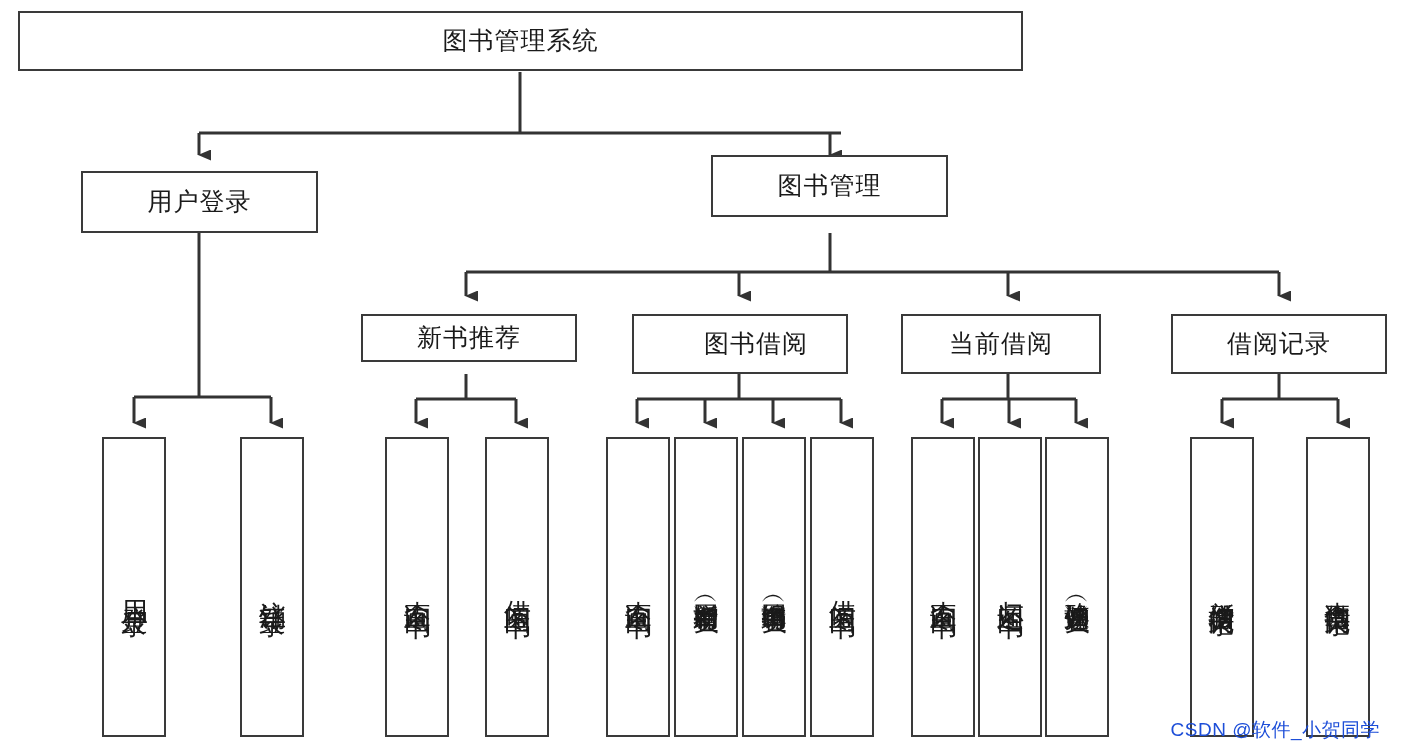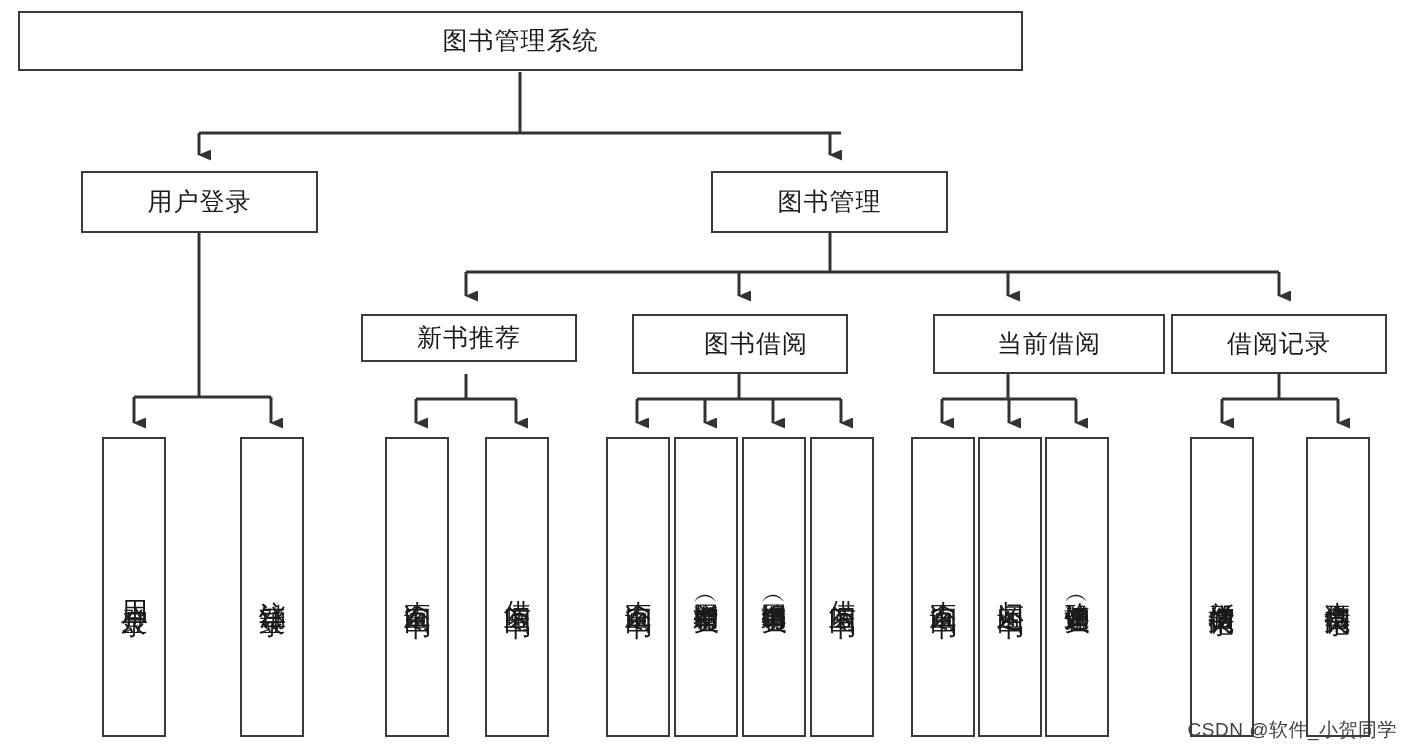--- a/index.html
+++ b/index.html
@@ -52,24 +52,24 @@
     justify-content: center;
     white-space: nowrap;
   }
   .node.vert > span {
     writing-mode: vertical-rl;
     text-orientation: upright;
     display: block;
   }
   .watermark {
     position: absolute;
-    right: 8px;
+    right: 25px;
     bottom: 4px;
     font-size: 19px;
-    color: #404040;
+    color: #1d4ed8;
     letter-spacing: 0.5px;
     user-select: none;
     white-space: nowrap;
   }
 </style>
 </head>
 <body>
 
 <div id="canvas">
 
@@ -125,33 +125,33 @@
   </svg>
 
   <div class="node horiz" style="left:18px; top:11px; width:1005px; height:60px;">
     <span>图书管理系统</span>
   </div>
 
   <div class="node horiz" style="left:81px; top:171px; width:237px; height:62px;">
     <span>用户登录</span>
   </div>
 
-  <div class="node horiz" style="left:711px; top:171px; width:237px; height:62px;">
+  <div class="node horiz" style="left:711px; top:155px; width:237px; height:62px;">
     <span>图书管理</span>
   </div>
 
   <div class="node horiz" style="left:361px; top:314px; width:216px; height:48px;">
     <span>新书推荐</span>
   </div>
 
   <div class="node horiz" style="left:632px; top:314px; width:216px; height:60px;padding-left:32px;">
     <span>图书借阅</span>
   </div>
 
-  <div class="node horiz" style="left:901px; top:314px; width:232px; height:60px;margin-left:32px;">
+  <div class="node horiz" style="left:901px; top:314px; width:200px; height:60px;">
     <span>当前借阅</span>
   </div>
 
   <div class="node horiz" style="left:1171px; top:314px; width:216px; height:60px;text-align:right;">
     <span>借阅记录</span>
   </div>
 
   <div class="node vert" style="left:102px; top:437px; width:64px; height:300px;">
     <span>用户登录</span>
   </div>

